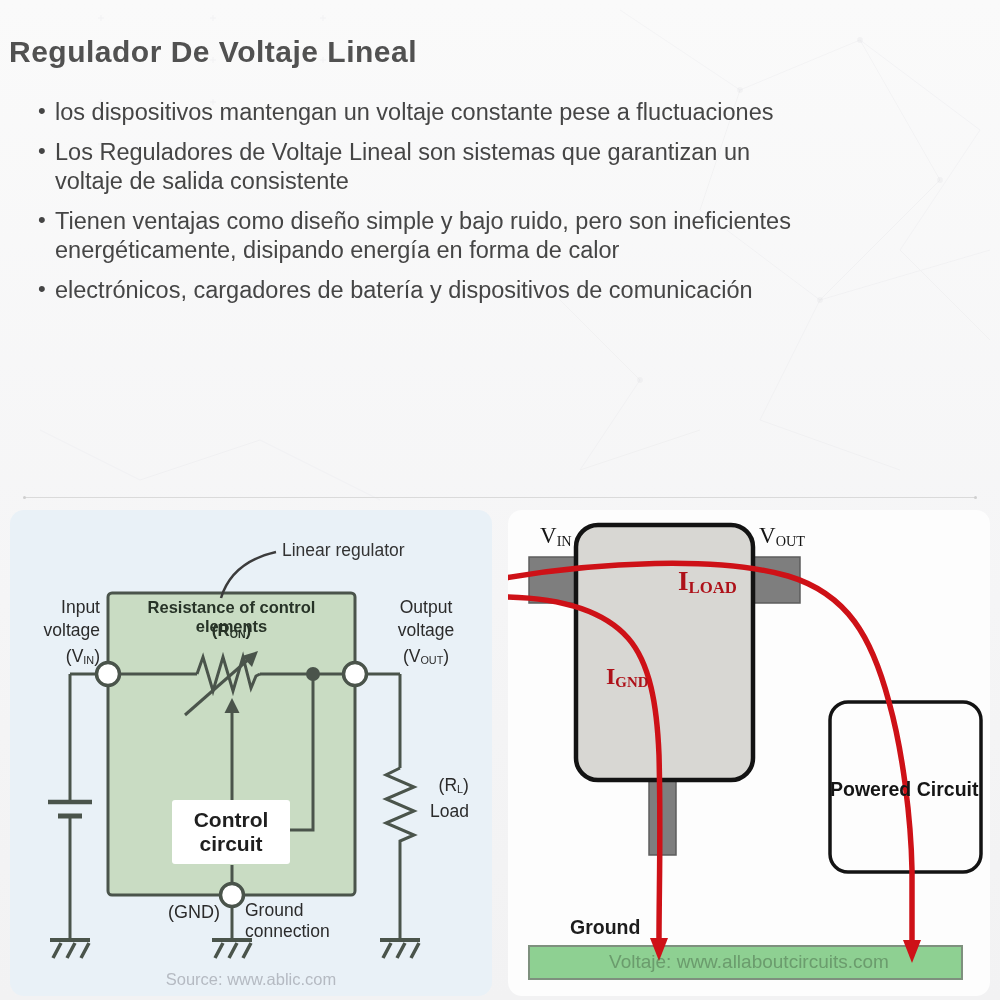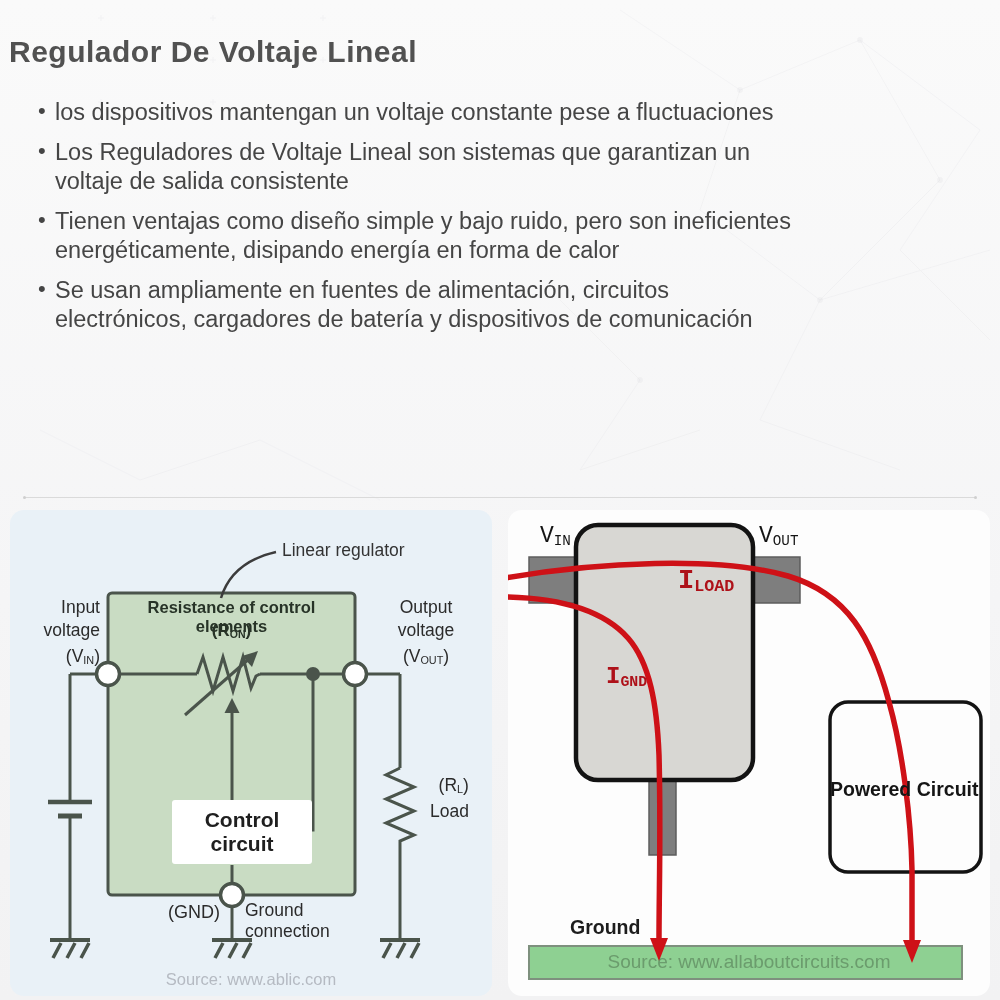--- a/index.html
+++ b/index.html
@@ -27,30 +27,30 @@
   .lbl{position:absolute;color:#2b2b2b;}
   .sub{font-size:.62em;vertical-align:-0.18em;letter-spacing:0;}
 
   
   .pointer-label{left:272px;top:30px;font-size:17.5px;color:#333;}
   .input-block{left:0;top:86px;width:90px;text-align:right;font-size:17.5px;line-height:23px;color:#2b2b2b;}
   .output-block{left:356px;top:86px;width:120px;text-align:center;font-size:17.5px;line-height:23px;}
   .sym-line{margin-top:3px;}
   .box-label{left:100px;top:88px;width:243px;text-align:center;font-size:16.5px;font-weight:600;color:#273327;}
   .ron-label{left:100px;top:111px;width:243px;text-align:center;font-size:17px;font-weight:600;color:#273327;}
-  .control-box{position:absolute;left:162px;top:290px;width:140px;height:64px;background:#ffffff;border-radius:3px;
+  .control-box{position:absolute;left:162px;top:290px;width:118px;height:64px;background:#ffffff;border-radius:3px;
     display:flex;flex-direction:column;justify-content:center;text-align:center;
     font-size:21px;font-weight:700;line-height:1.12;color:#1f1f1f;}
   .gnd-label{left:138px;top:392px;width:72px;text-align:right;font-size:18px;}
   .ground-conn{left:235px;top:390px;font-size:17.5px;line-height:1.18;}
   .load-label{left:420px;top:262px;font-size:17.5px;line-height:1.5;text-align:right;}
   .source-left{left:0;top:460px;width:482px;text-align:center;font-size:16.5px;color:#b5bac2;}
 
   
-  .serif{font-family:Liberation Mono, monospace;}
+  .serif{font-family:Liberation Serif, serif;}
   .vin-label{left:32px;top:13px;font-size:23px;color:#141414;}
   .vout-label{left:251px;top:13px;font-size:23px;color:#141414;}
   .iload-label{left:170px;top:56px;font-size:27px;font-weight:600;color:#ae1119;}
   .ignd-label{left:98px;top:153px;font-size:24px;font-weight:600;color:#ae1119;}
   .powered-label{left:322px;top:268px;width:151px;text-align:left;font-size:19.5px;font-weight:600;color:#151515;}
   .ground-label{left:62px;top:406px;font-size:19.5px;font-weight:600;color:#1d1d1d;}
   .source-right{left:0;top:441px;width:482px;text-align:center;font-size:19px;color:rgba(72,104,72,.5);}
 </style>
 </head>
 <body>
@@ -91,21 +91,20 @@
       <div class="bullet-line">Los Reguladores de Voltaje Lineal son sistemas que garantizan un</div>
       <div class="bullet-line">voltaje de salida consistente</div>
     </div>
     <div class="bullet-item">
       <span class="bullet-dot">•</span>
       <div class="bullet-line">Tienen ventajas como diseño simple y bajo ruido, pero son ineficientes</div>
       <div class="bullet-line">energéticamente, disipando energía en forma de calor</div>
     </div>
     <div class="bullet-item">
       <span class="bullet-dot">•</span>
-      <div class="bullet-line">Se usan ampliamente en fuentes de alimentación, circuitos</div>
       <div class="bullet-line">electrónicos, cargadores de batería y dispositivos de comunicación</div>
     </div>
   </div>
 
   <div class="divider">
       <i class="l"></i>
       <i class="r"></i>
     </div>
 
   <div class="panel panel-left">
@@ -222,16 +221,16 @@
       <polygon points="151,451 142,428 160,428" fill="#ce1117"></polygon>
     </svg>
 
     <div class="lbl vin-label serif"><span>V</span><span class="sub">IN</span></div>
     <div class="lbl vout-label serif"><span>V</span><span class="sub">OUT</span></div>
     <div class="lbl iload-label serif"><span>I</span><span class="sub">LOAD</span></div>
     <div class="lbl ignd-label serif"><span>I</span><span class="sub">GND</span></div>
 
     <div class="lbl powered-label">Powered Circuit</div>
     <div class="lbl ground-label">Ground</div>
-    <div class="lbl source-right">Source: www.allaboutcircuits.com</div>
+    <div class="lbl source-right">Voltaje: www.allaboutcircuits.com</div>
   </div>
 
 </div>
 
 </body></html>

